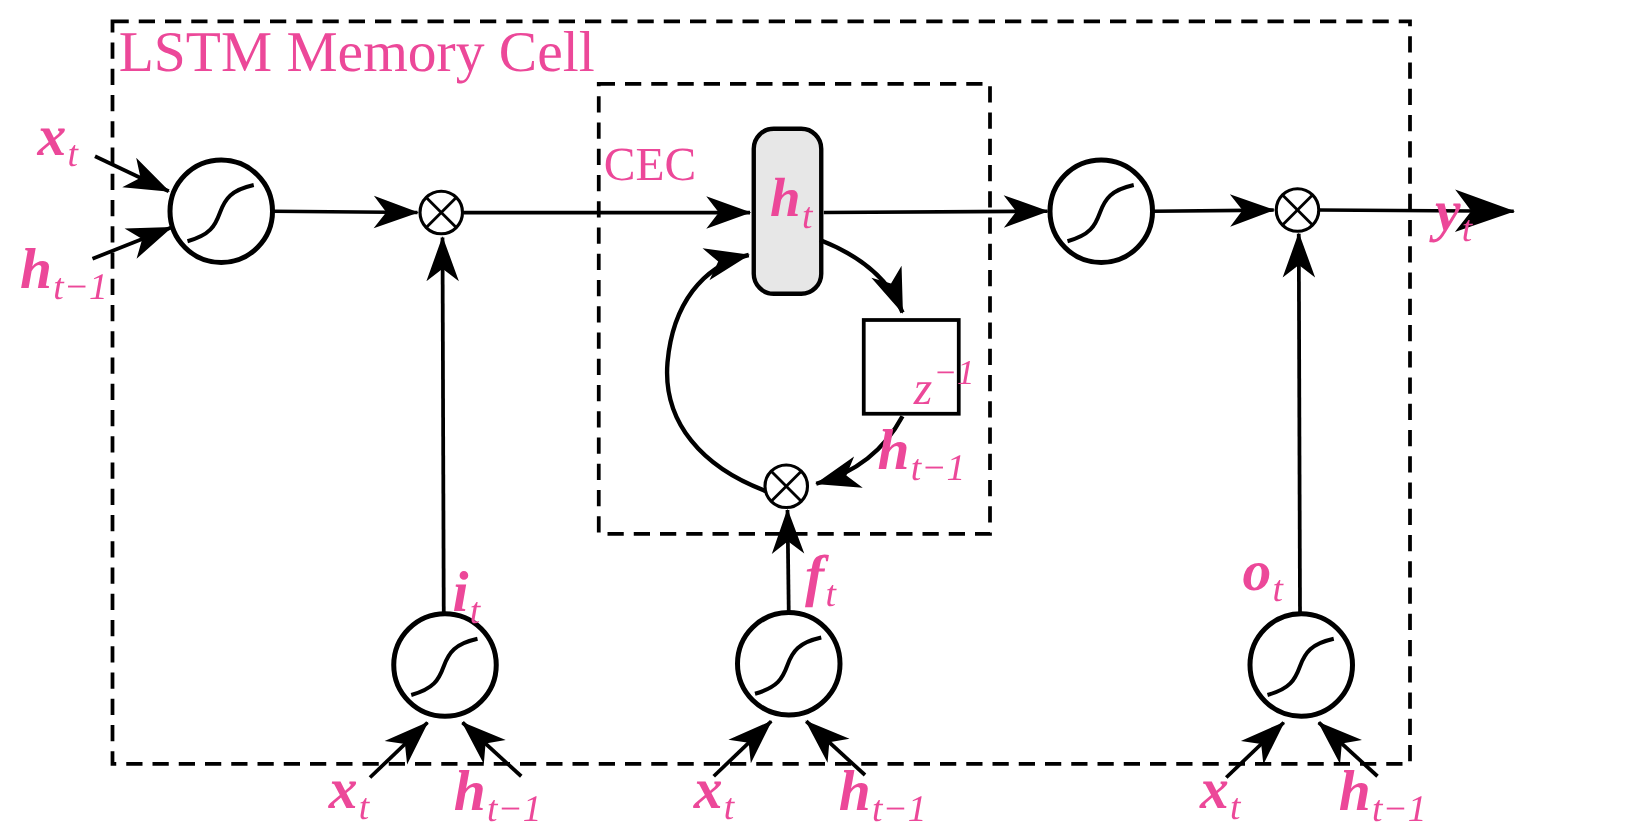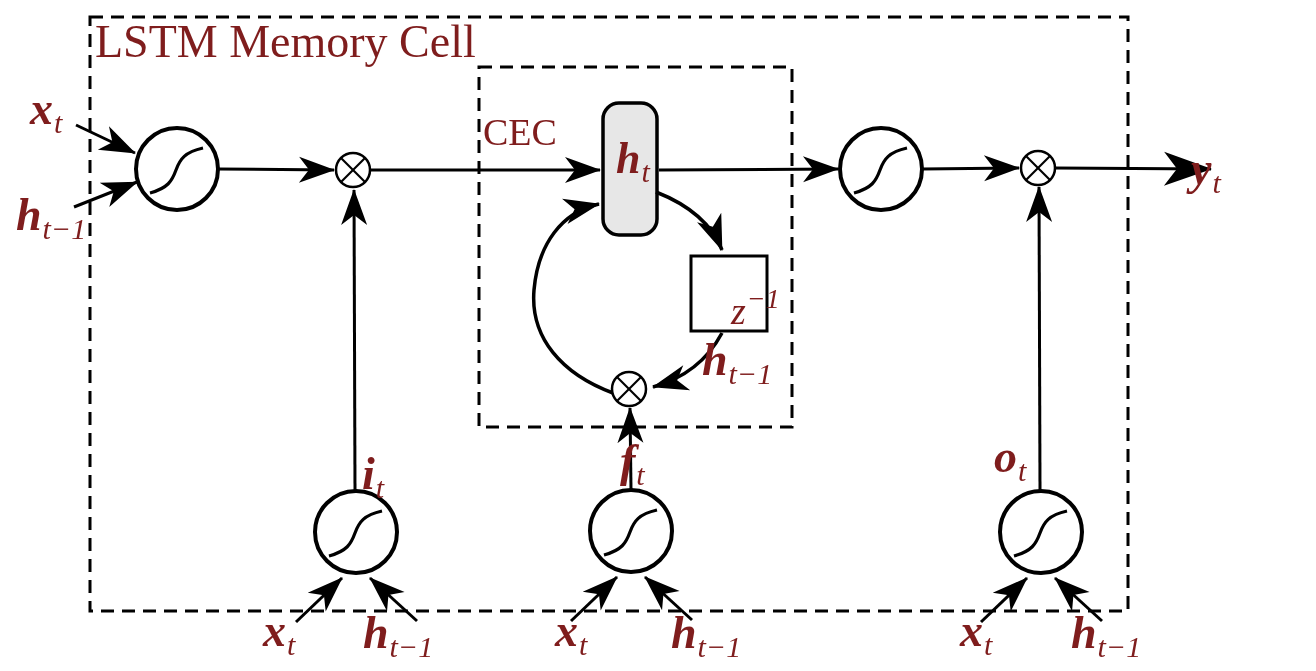--- a/index.html
+++ b/index.html
@@ -2,21 +2,21 @@
 <html><head>
 <meta charset="utf-8">
 <style>
   html,body{margin:0;padding:0;background:#ffffff;}
   .stage{
     position:relative;
     width:1316px;height:671px;
     background:#ffffff;
     overflow:hidden;
     font-family:"Liberation Serif", serif;
-    color:#7f1d1d;
+    color:#ec4899;
   }
   .stage svg{position:absolute;left:0;top:0;}
   .plain-label{
     position:absolute;
     line-height:1;
     white-space:nowrap;
     font-family:"Liberation Serif", serif;
   }
   .title-label{font-size:46px;}
   .cec-label{font-size:38px;margin-top:44px;}
@@ -155,28 +155,28 @@
     <span>z</span><span class="msup">−1</span>
   </div>
 
   <div class="mlabel" style="left:702px;top:337px">
     <span>h</span><span class="ms">t−1</span>
   </div>
 
   <div class="mlabel" style="left:362px;top:451px">
     <span>i</span><span class="ms">t</span>
   </div>
-  <div class="mlabel" style="left:620px;top:438px">
+  <div class="mlabel" style="left:644px;top:438px">
     <span>f</span><span class="ms">t</span>
   </div>
   <div class="mlabel" style="left:994px;top:434px">
     <span>o</span><span class="ms">t</span>
   </div>
 
-  <div class="mlabel" style="left:1191px;top:146px">
+  <div class="mlabel" style="left:1148px;top:146px">
     <span>y</span><span class="ms">t</span>
   </div>
 
   <div class="mlabel" style="left:263px;top:608px">
     <span>x</span><span class="ms">t</span>
   </div>
   <div class="mlabel" style="left:363px;top:610px">
     <span>h</span><span class="ms">t−1</span>
   </div>
 

